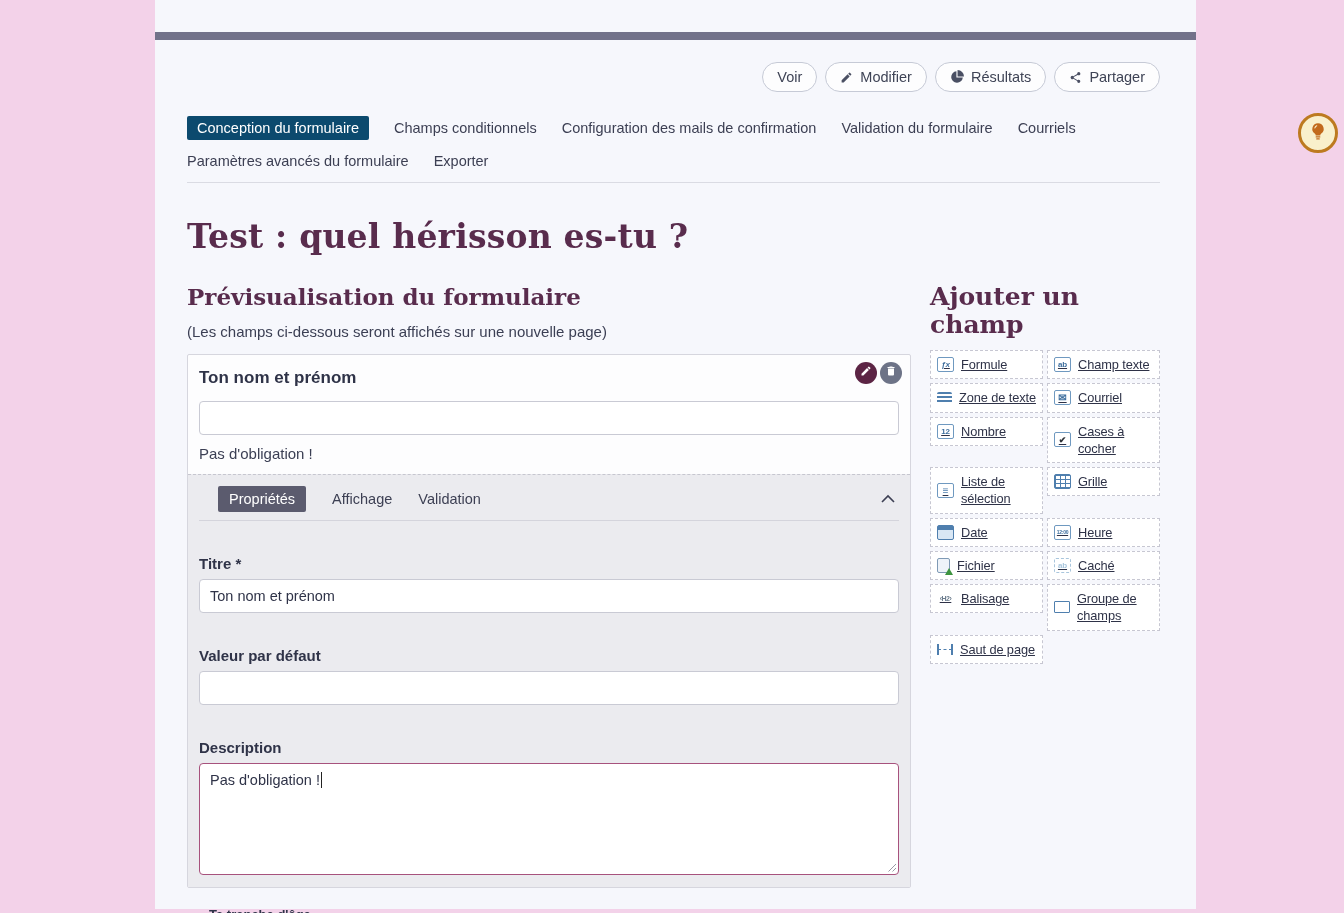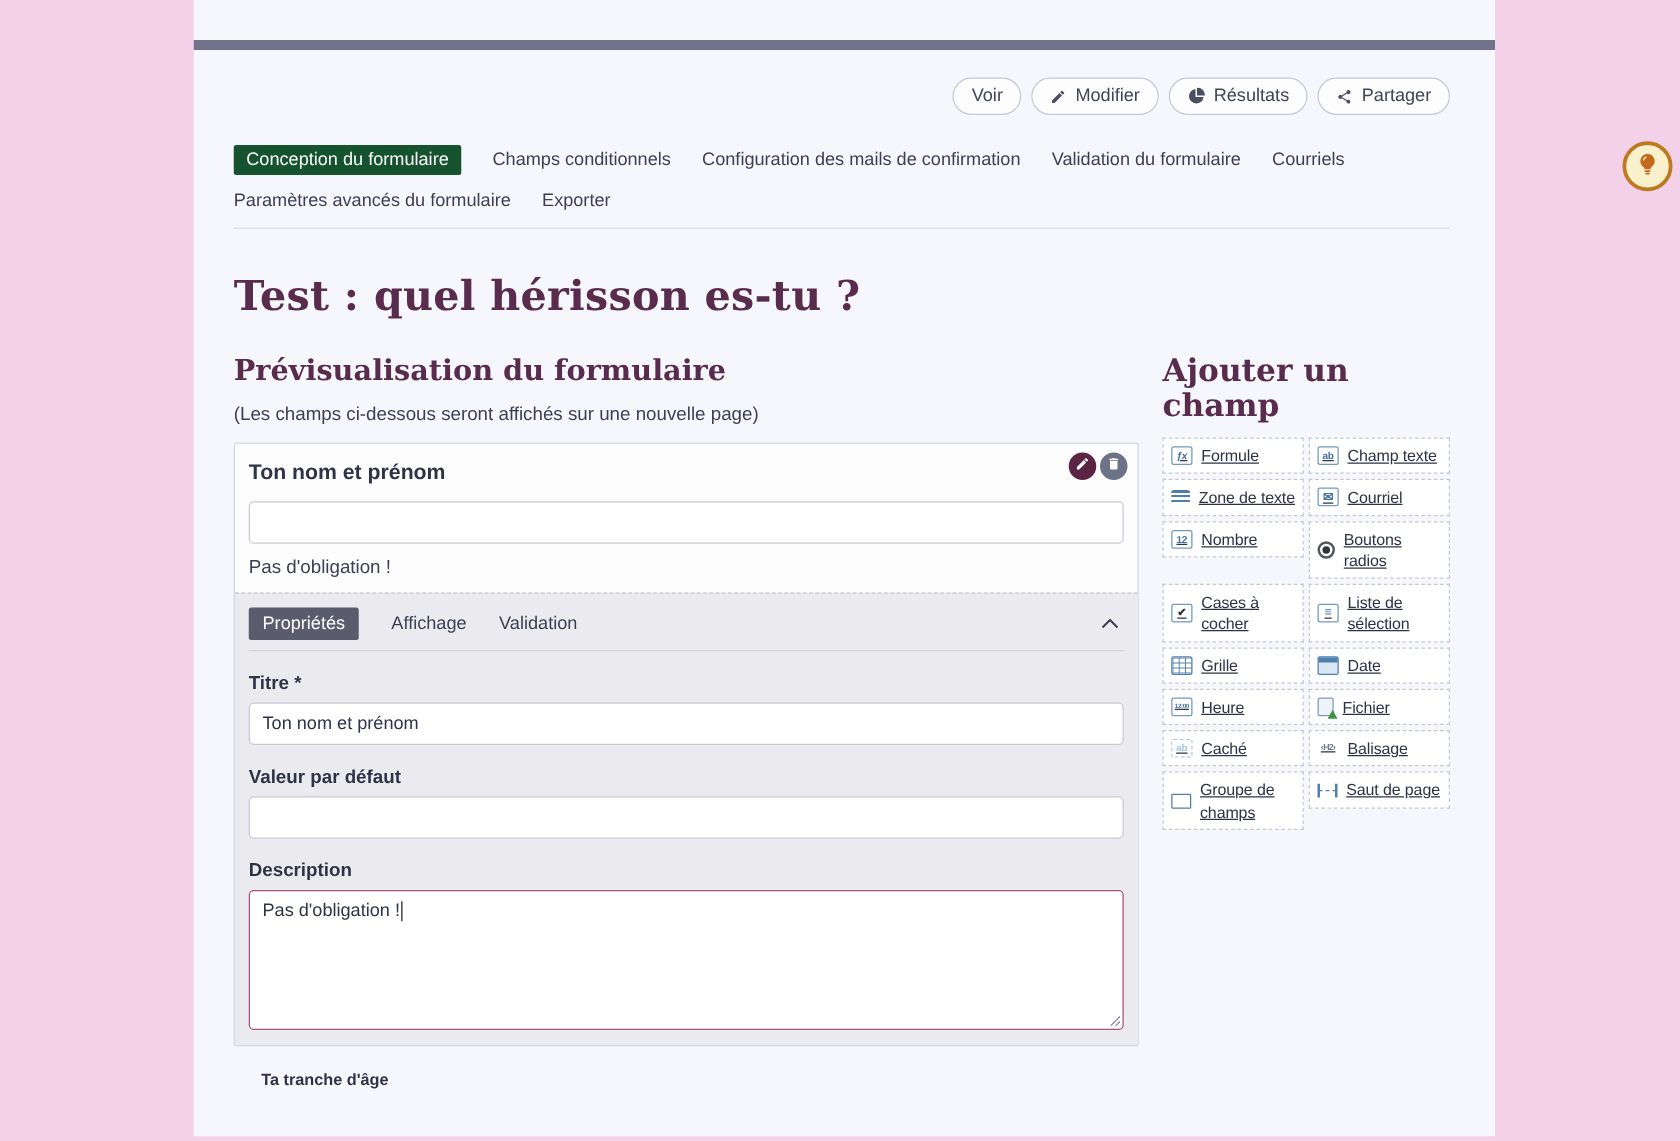--- a/index.html
+++ b/index.html
@@ -23,21 +23,21 @@
     display: inline-flex; align-items: center; gap: 7px; height: 30px; padding: 0 14px;
     border: 1px solid #c6cad6; border-radius: 16px; background: #fdfdfe;
     color: #3f4456; font-size: 14.5px; font-family: "Liberation Sans", sans-serif; cursor: pointer;
   }
   .pill svg { display: block; }
 
   
   .nav-tabs { margin-top: 24px; font-size: 14.5px; color: #3c3f53; }
   .nav-row { display: flex; align-items: center; gap: 25px; margin-bottom: 9px; }
   .nav-tab { cursor: pointer; padding: 4px 0; white-space: nowrap; }
-  .nav-tab.active { background: #14532d; color: #fff; padding: 4px 10px; border-radius: 2px; }
+  .nav-tab.active { background: #0c4a6e; color: #fff; padding: 4px 10px; border-radius: 2px; }
   .nav-divider { border-bottom: 1px solid #dadbe3; margin-top: 6px; }
 
   
   h1.page-title {
     font-family: "DejaVu Serif", serif; font-weight: bold;
     font-size: 33px; color: #592c4d; margin-top: 34px; letter-spacing: 0.2px;
   }
   .main-row { display: flex; justify-content: space-between; margin-top: 27px; }
   .main-col { width: 724px; }
   .side-col { width: 230px; }
@@ -64,24 +64,24 @@
     font-family: "Liberation Sans", sans-serif; outline: none;
   }
   .card-head .text-input { margin-top: 13px; }
   .help-text { margin-top: 10px; font-size: 15px; color: #3b3f54; }
 
   
   .props { background: #ebebef; border-top: 1px dashed #c6c6cf; padding: 11px 11px 12px; }
   .props-tabs { display: flex; align-items: center; justify-content: space-between; }
   .props-tabs-left { display: flex; align-items: center; gap: 26px; font-size: 14.5px; color: #3c3f53; }
   .props-tab { cursor: pointer; padding: 5px 0; }
-  .props-tab.active { background: #5b5b6e; color: #fff; padding: 5px 11px; border-radius: 2px; }
+  .props-tab.active { background: #5b5b6e; color: #fff; padding: 5px 11px; border-radius: 2px; margin-left: 19px; }
   .collapse-btn { background: none; border: none; cursor: pointer; padding: 2px 4px; }
   .props-hr { border-bottom: 1px solid #d4d4dc; margin-top: 8px; }
-  .prop-label { font-size: 15px; font-weight: bold; color: #2f3348; margin: 17px 0 7px; }
+  .prop-label { font-size: 15px; font-weight: bold; color: #2f3348; margin: 34px 0 7px; }
   .ta-wrap { position: relative; }
   .fake-textarea {
     width: 100%; height: 112px; border: 1px solid #a7527d; border-radius: 4px;
     background: #fff; padding: 8px 10px; font-size: 14.5px; color: #2f3348; cursor: text;
   }
   .caret { display: inline-block; width: 1px; height: 16px; background: #222; vertical-align: text-bottom; margin-left: 1px; }
   .resize-handle {
     position: absolute; right: 3px; bottom: 3px; width: 10px; height: 10px;
     background: repeating-linear-gradient(135deg, transparent 0 2px, #9a9aa6 2px 3px);
     clip-path: polygon(100% 0, 100% 100%, 0 100%);
@@ -268,24 +268,20 @@
             </button>
           <button class="pal-btn">
               <span class="sic ic-email"></span>
               <span>Courriel</span>
             </button>
           <button class="pal-btn">
               <span class="sic ic-number"></span>
               <span>Nombre</span>
             </button>
           <button class="pal-btn">
-              <span class="sic ic-radio"></span>
-              <span>Boutons radios</span>
-            </button>
-          <button class="pal-btn">
               <span class="sic ic-checkbox"></span>
               <span>Cases à cocher</span>
             </button>
           <button class="pal-btn">
               <span class="sic ic-select"></span>
               <span>Liste de sélection</span>
             </button>
           <button class="pal-btn">
               <span class="sic ic-grid"></span>
               <span>Grille</span>

